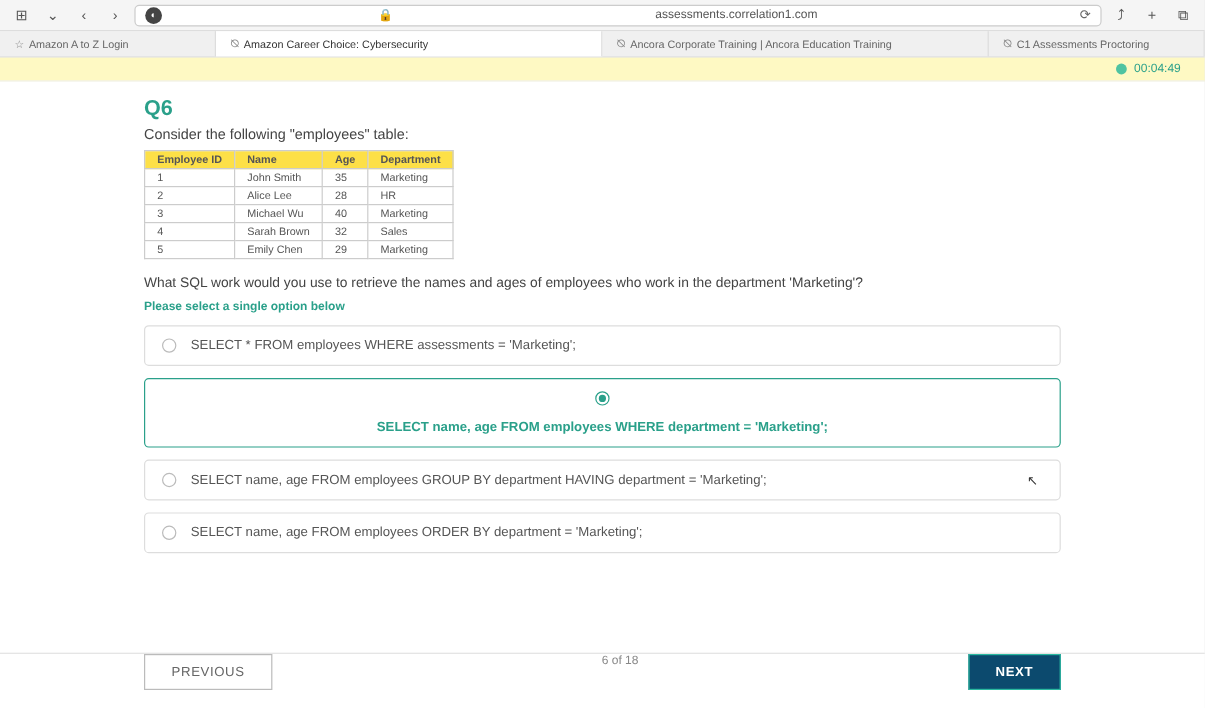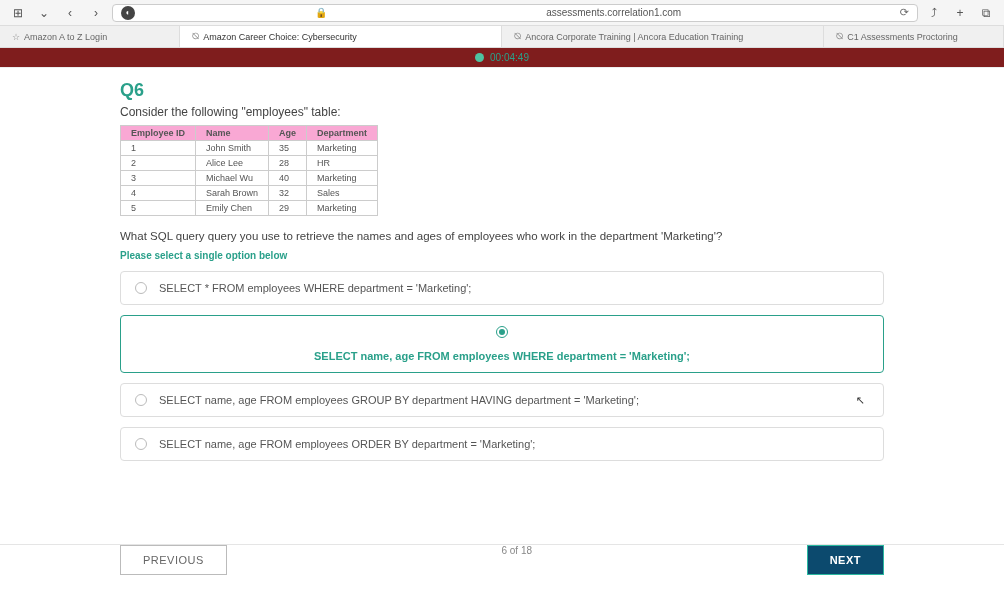--- a/index.html
+++ b/index.html
@@ -16,32 +16,32 @@
     .url-reload { color:#666; font-size:11px; }
     .top-right { display: flex; gap: 6px; color:#666; }
 
     
     .tabs { display: flex; height: 22px; background: #f0f0f0; border-bottom: 1px solid #ddd; }
     .tab { display: flex; align-items: center; padding: 0 12px; font-size: 9px; color: #666; border-right: 1px solid #ddd; gap: 4px; white-space: nowrap; overflow:hidden; text-overflow:ellipsis; }
     .tab .icn { font-size: 9px; color:#888; }
     .tab.active { background: #fff; color:#333; }
 
     
-    .page-top { display:flex; justify-content:center; align-items:center; padding: 4px 20px; background:#7f1d1d; font-size:10px; color:#666; border-bottom:1px solid #eee; }
+    .page-top { display:flex; justify-content:flex-end; align-items:center; padding: 4px 20px; background:#fef9c3; font-size:10px; color:#666; border-bottom:1px solid #eee; }
     .timer-dot { width: 9px; height:9px; border-radius:50%; background:#4fc3a1; margin-right:6px; }
     .timer-text { color:#2aa08a; font-weight:500; }
 
     
     .content { background:#fff; padding: 12px 120px 0 120px; height: calc(100% - 26px - 22px - 20px - 46px); overflow:hidden; }
     .qnum { color:#2aa08a; font-size: 18px; font-weight:600; margin-bottom:4px; }
     .prompt { font-size: 12px; color:#444; margin-bottom:6px; }
 
     table.emp { border-collapse: collapse; font-size:9px; color:#555; margin-bottom:14px; }
     table.emp th, table.emp td { border:1px solid #ccc; padding:2px 10px; text-align:left; }
-    table.emp th { background:#f9a8d4; font-weight:600; }
+    table.emp th { background:#fde047; font-weight:600; }
 
     .question { font-size:11.5px; color:#444; margin-bottom:8px; }
     .instruction { font-size:10px; color:#2aa08a; font-weight:600; margin-bottom:10px; }
 
     .option { display:flex; align-items:center; border:1px solid #ddd; border-radius:4px; padding:10px 14px; margin-bottom:10px; gap:12px; font-size:11px; color:#555; position:relative; }
     .option.selected { border-color:#2aa08a; color:#2aa08a; font-weight:700;flex-direction:column; }
     .radio { width:12px; height:12px; border:1.5px solid #bbb; border-radius:50%; flex-shrink:0; position:relative; }
     .option.selected .radio { border-color:#2aa08a; }
     .option.selected .radio::after { content:""; position:absolute; inset:2px; background:#2aa08a; border-radius:50%; }
     .cursor { position:absolute; right:18px; font-size:11px; color:#333; }
@@ -138,26 +138,26 @@
         </tr>
       <tr>
           <td>5</td>
           <td>Emily Chen</td>
           <td>29</td>
           <td>Marketing</td>
         </tr>
     </tbody>
   </table>
 
-  <div class="question">What SQL query query you use to retrieve the names and ages of employees who work in the department 'Marketing'?</div>
+  <div class="question">What SQL work would you use to retrieve the names and ages of employees who work in the department 'Marketing'?</div>
   <div class="instruction">Please select a single option below</div>
 
   <div class="option">
     <span class="radio"></span>
-    <span>SELECT * FROM employees WHERE department = 'Marketing';</span>
+    <span>SELECT * FROM employees WHERE assessments = 'Marketing';</span>
   </div>
   <div class="option selected">
     <span class="radio"></span>
     <span>SELECT name, age FROM employees WHERE department = 'Marketing';</span>
   </div>
   <div class="option">
     <span class="radio"></span>
     <span>SELECT name, age FROM employees GROUP BY department HAVING department = 'Marketing';</span>
     <span class="cursor">↖</span>
   </div>

